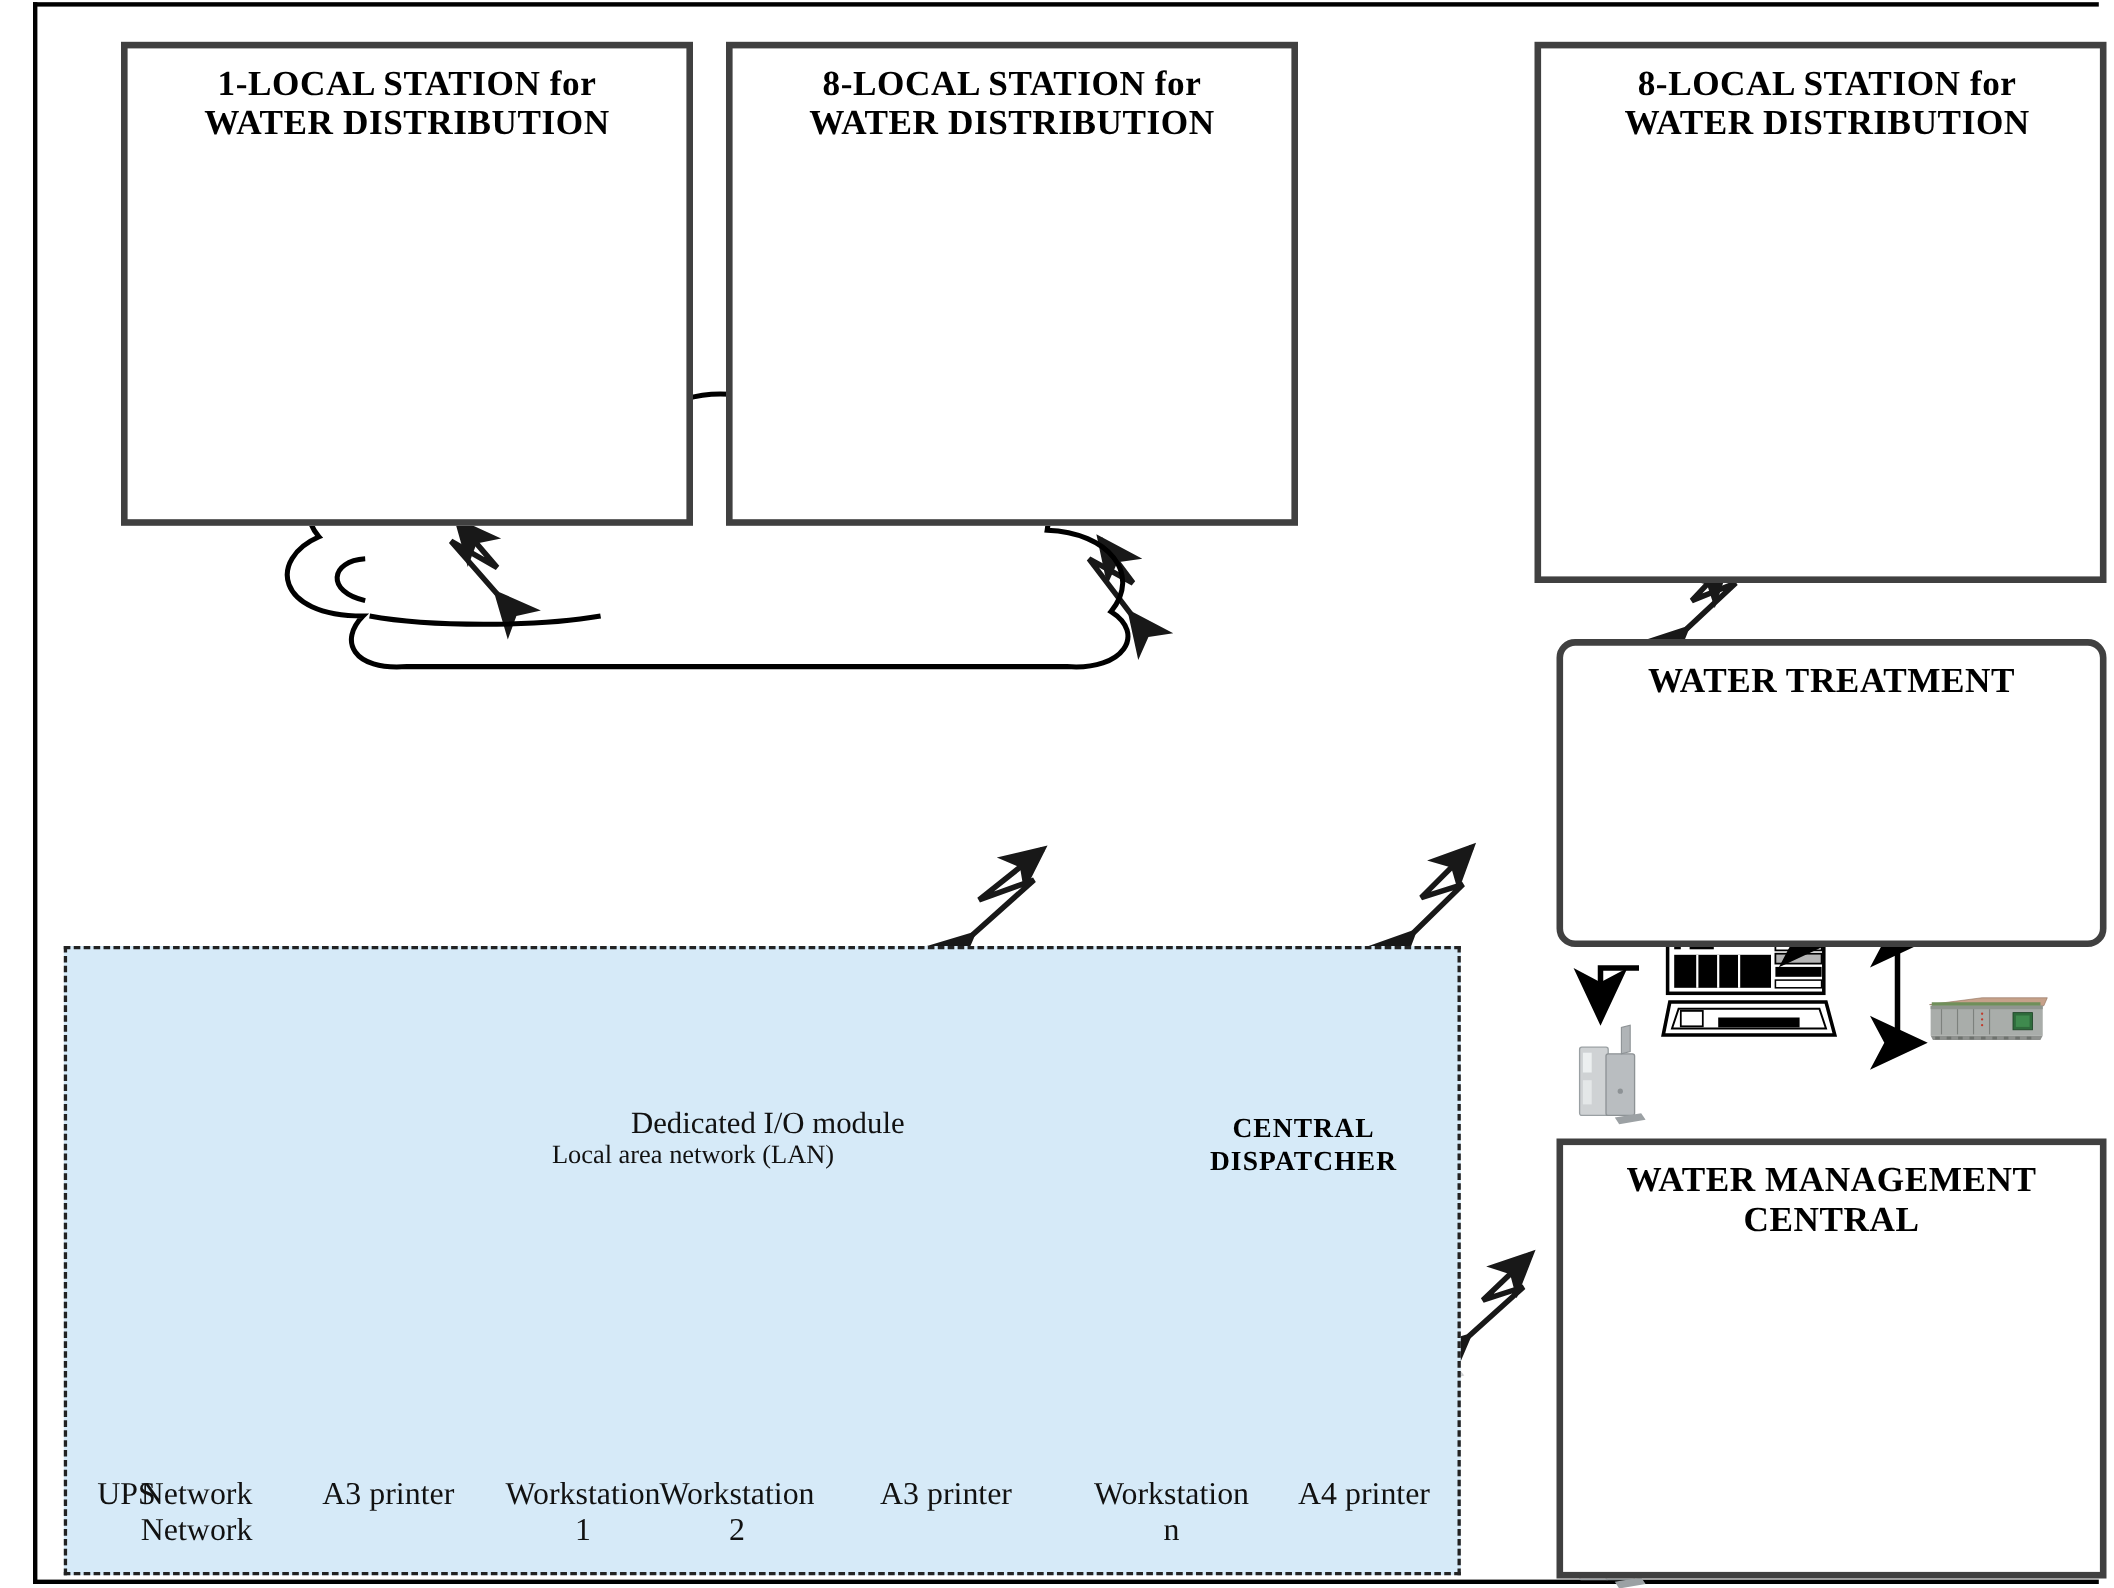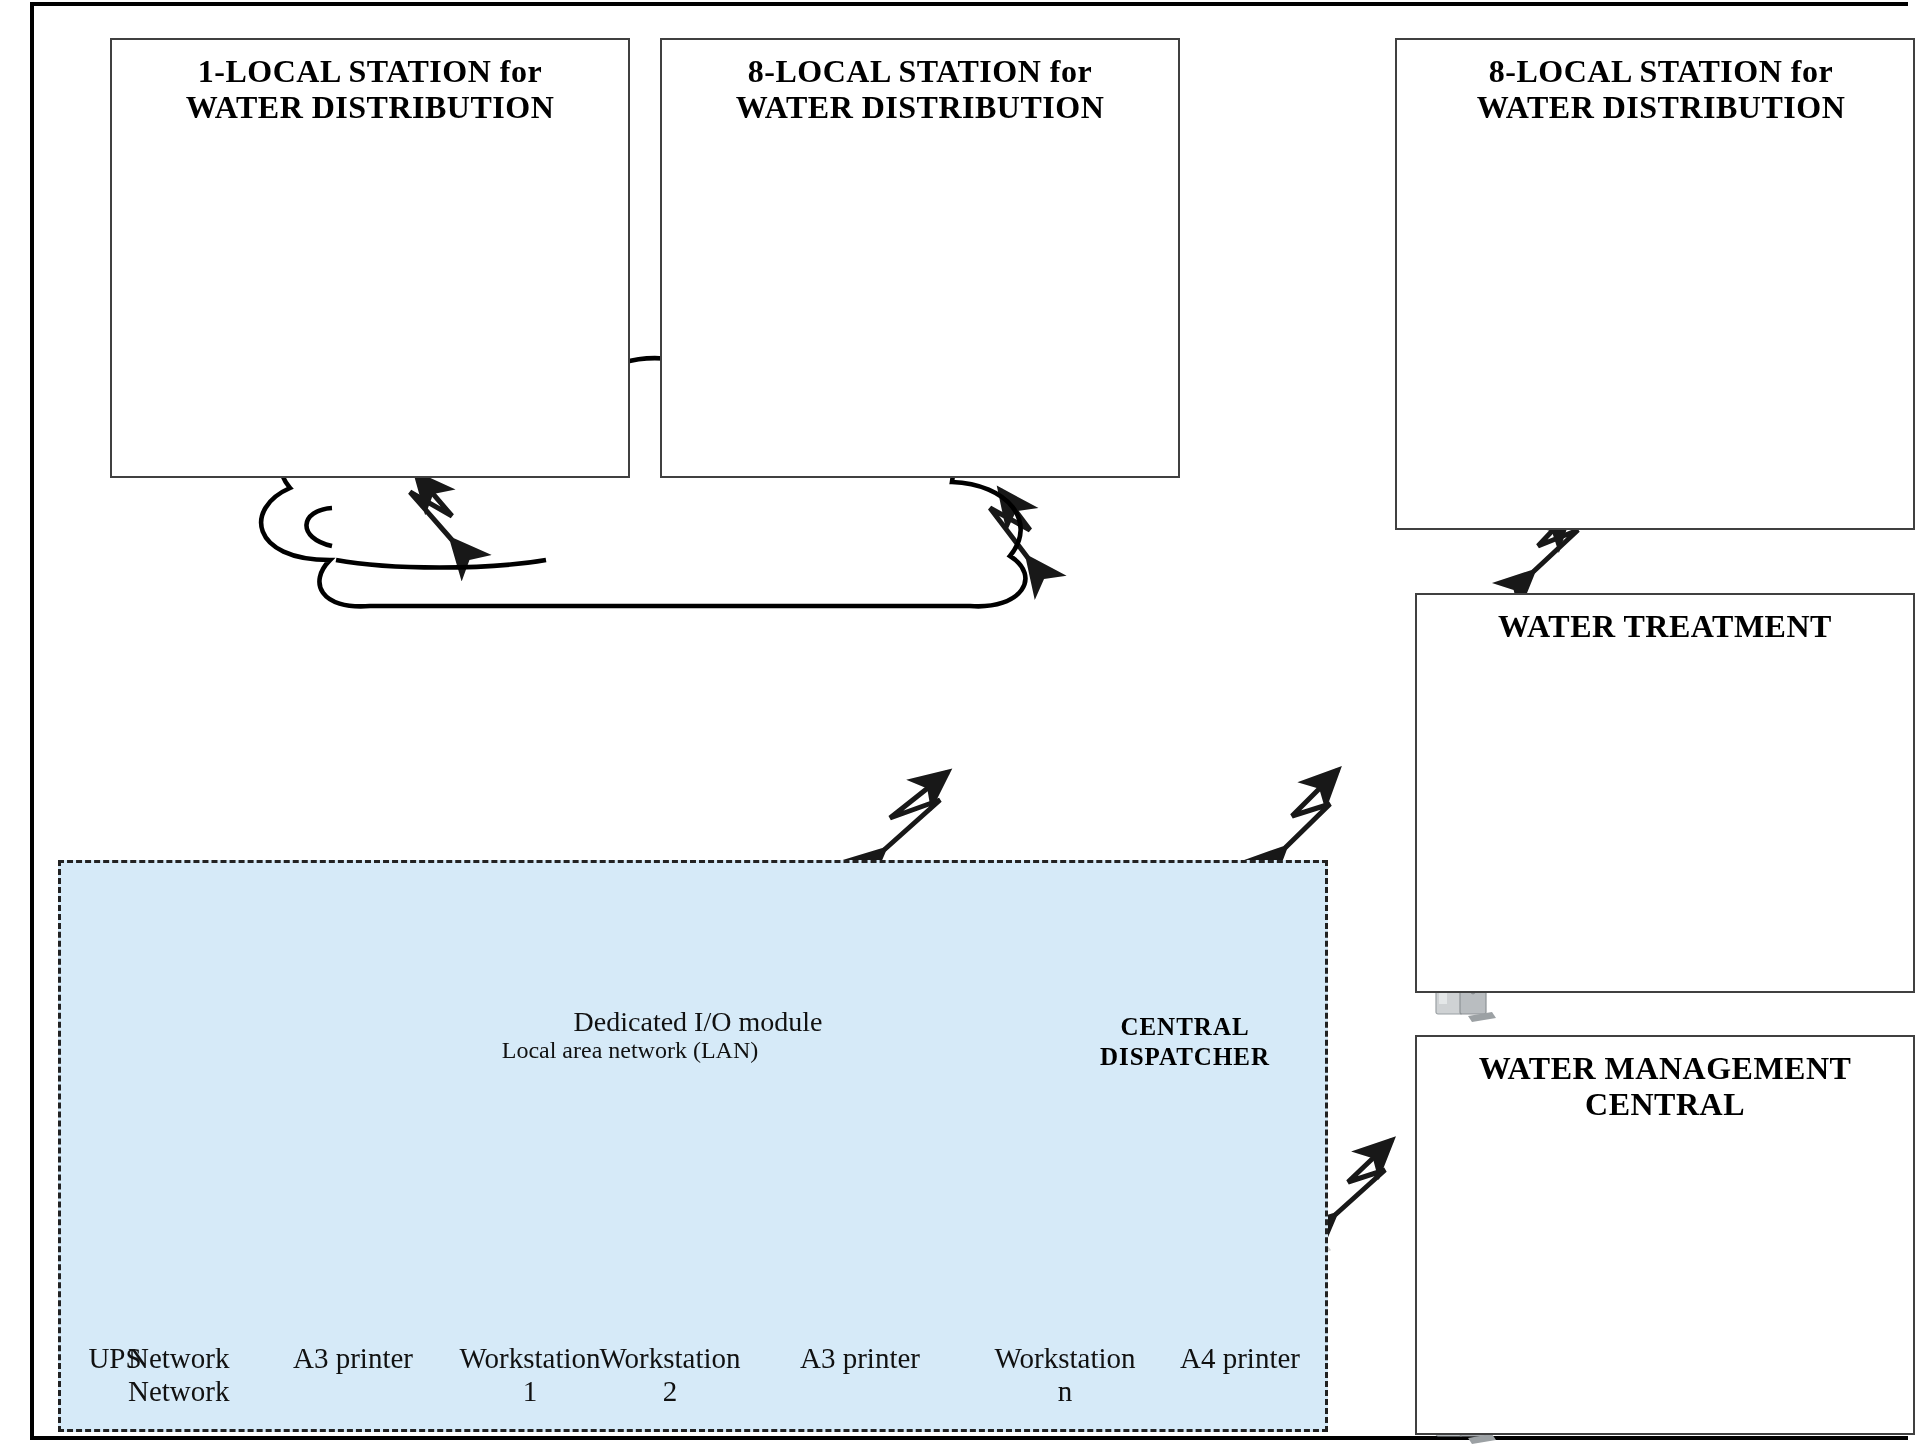--- a/index.html
+++ b/index.html
@@ -6,21 +6,21 @@
   body{width:1922px;height:1444px;font-family:"Liberation Serif",serif;position:relative;overflow:hidden;}
 
   #canvas{position:absolute;left:0;top:0;width:1922px;height:1444px;}
 
   
   .outer-frame{position:absolute;left:30px;top:2px;width:1878px;height:1438px;
       border-left:4px solid #000;border-top:4px solid #000;border-bottom:4px solid #000;
       box-sizing:border-box;pointer-events:none;}
 
   
-  .station-box{position:absolute;border:2px solid #404040;background:#fff;box-sizing:border-box;}
+  .station-box{position:absolute;border:6px solid #404040;background:#fff;box-sizing:border-box;}
   .station-title{font-weight:bold;text-align:center;line-height:1.12;color:#000;
       letter-spacing:.5px;}
 
   .lbl{position:absolute;color:#111;}
 
   
   .dispatcher{position:absolute;background:#d6eaf8;border:3px dashed #222;box-sizing:border-box;}
   .dispatcher-title{position:absolute;font-weight:bold;text-align:center;line-height:1.2;
       font-size:25px;letter-spacing:1px;color:#000;}
 
@@ -369,21 +369,21 @@
     </div>
   </div>
 
   <div class="station-box" style="left:1395px;top:38px;width:520px;height:492px;padding-left:12px;">
     <div class="station-title" style="margin-top:14px;font-size:32px;padding:0 16px;">
       <div>8-LOCAL STATION for</div>
       <div>WATER DISTRIBUTION</div>
     </div>
   </div>
 
-  <div class="station-box" style="left:1415px;top:593px;width:500px;height:400px;">
+  <div class="station-box" style="left:1415px;top:581px;width:500px;height:280px;border-radius:17px;">
     <div class="station-title" style="margin-top:14px;font-size:32px;padding:0 10px;">
       <div>WATER TREATMENT</div>
     </div>
   </div>
 
   <div class="station-box" style="left:1415px;top:1035px;width:500px;height:400px;">
     <div class="station-title" style="margin-top:14px;font-size:32px;padding:0 10px;">
       <div>WATER MANAGEMENT</div>
       <div>CENTRAL</div>
     </div>

